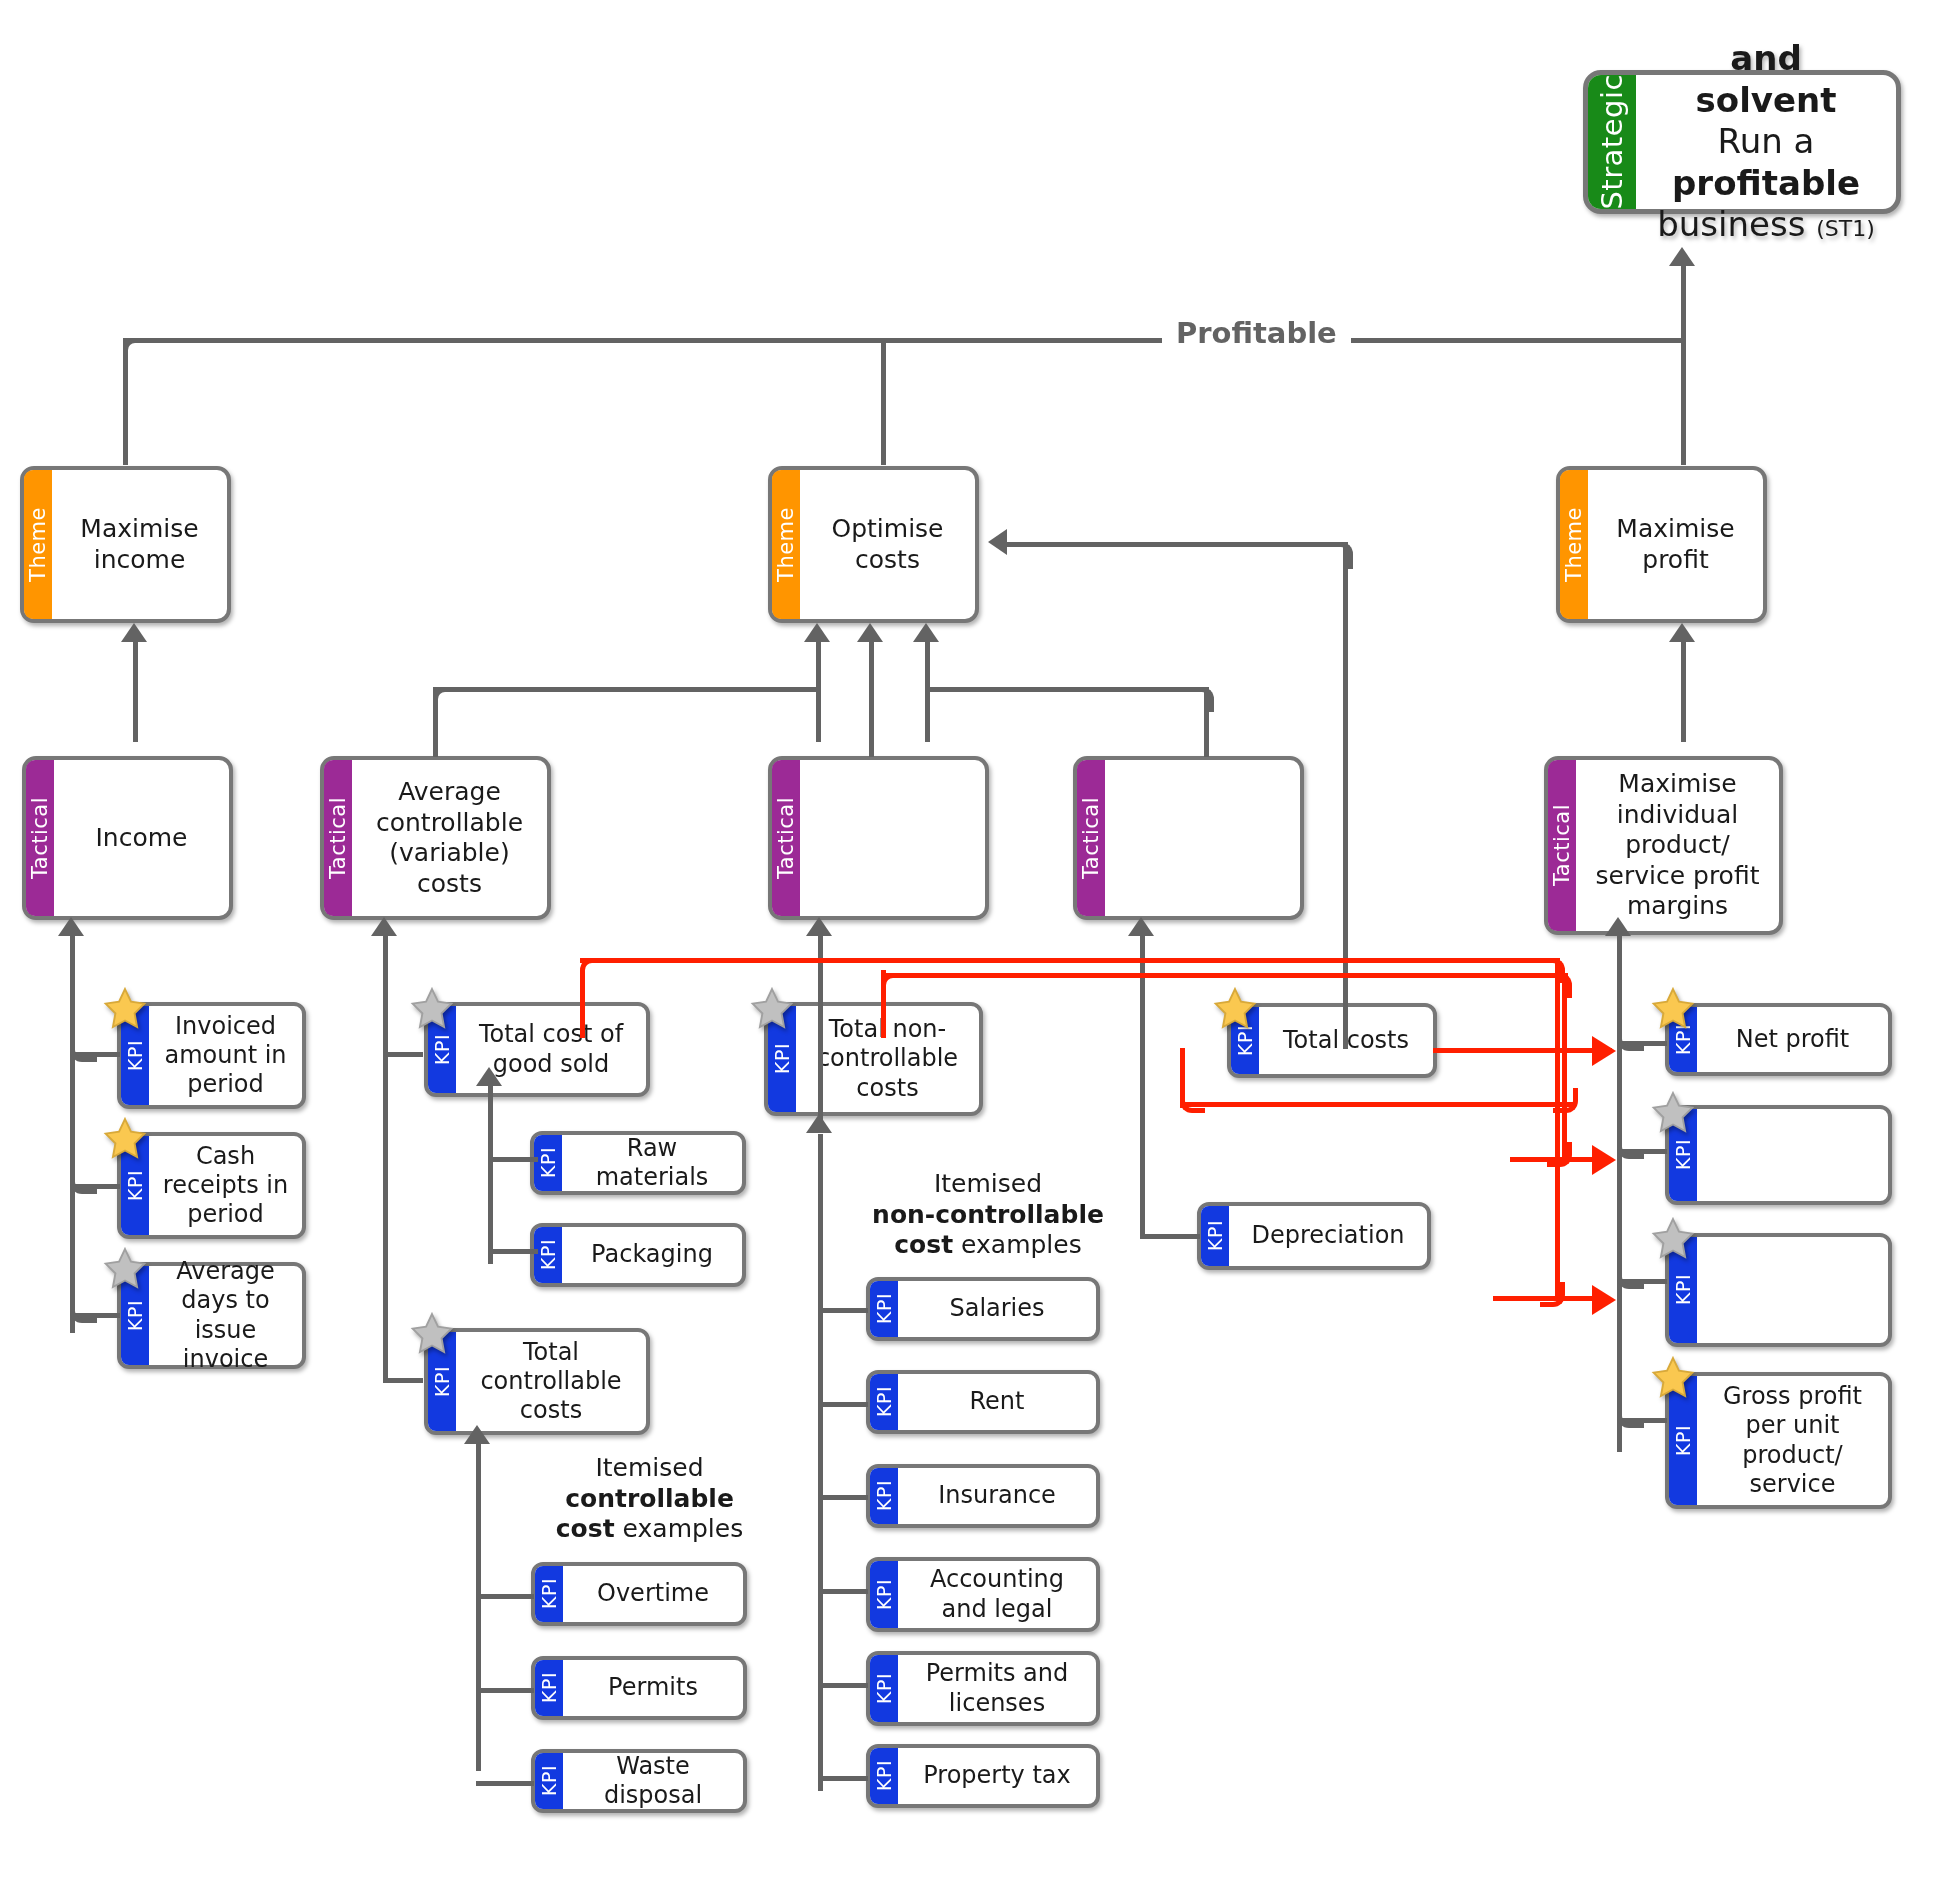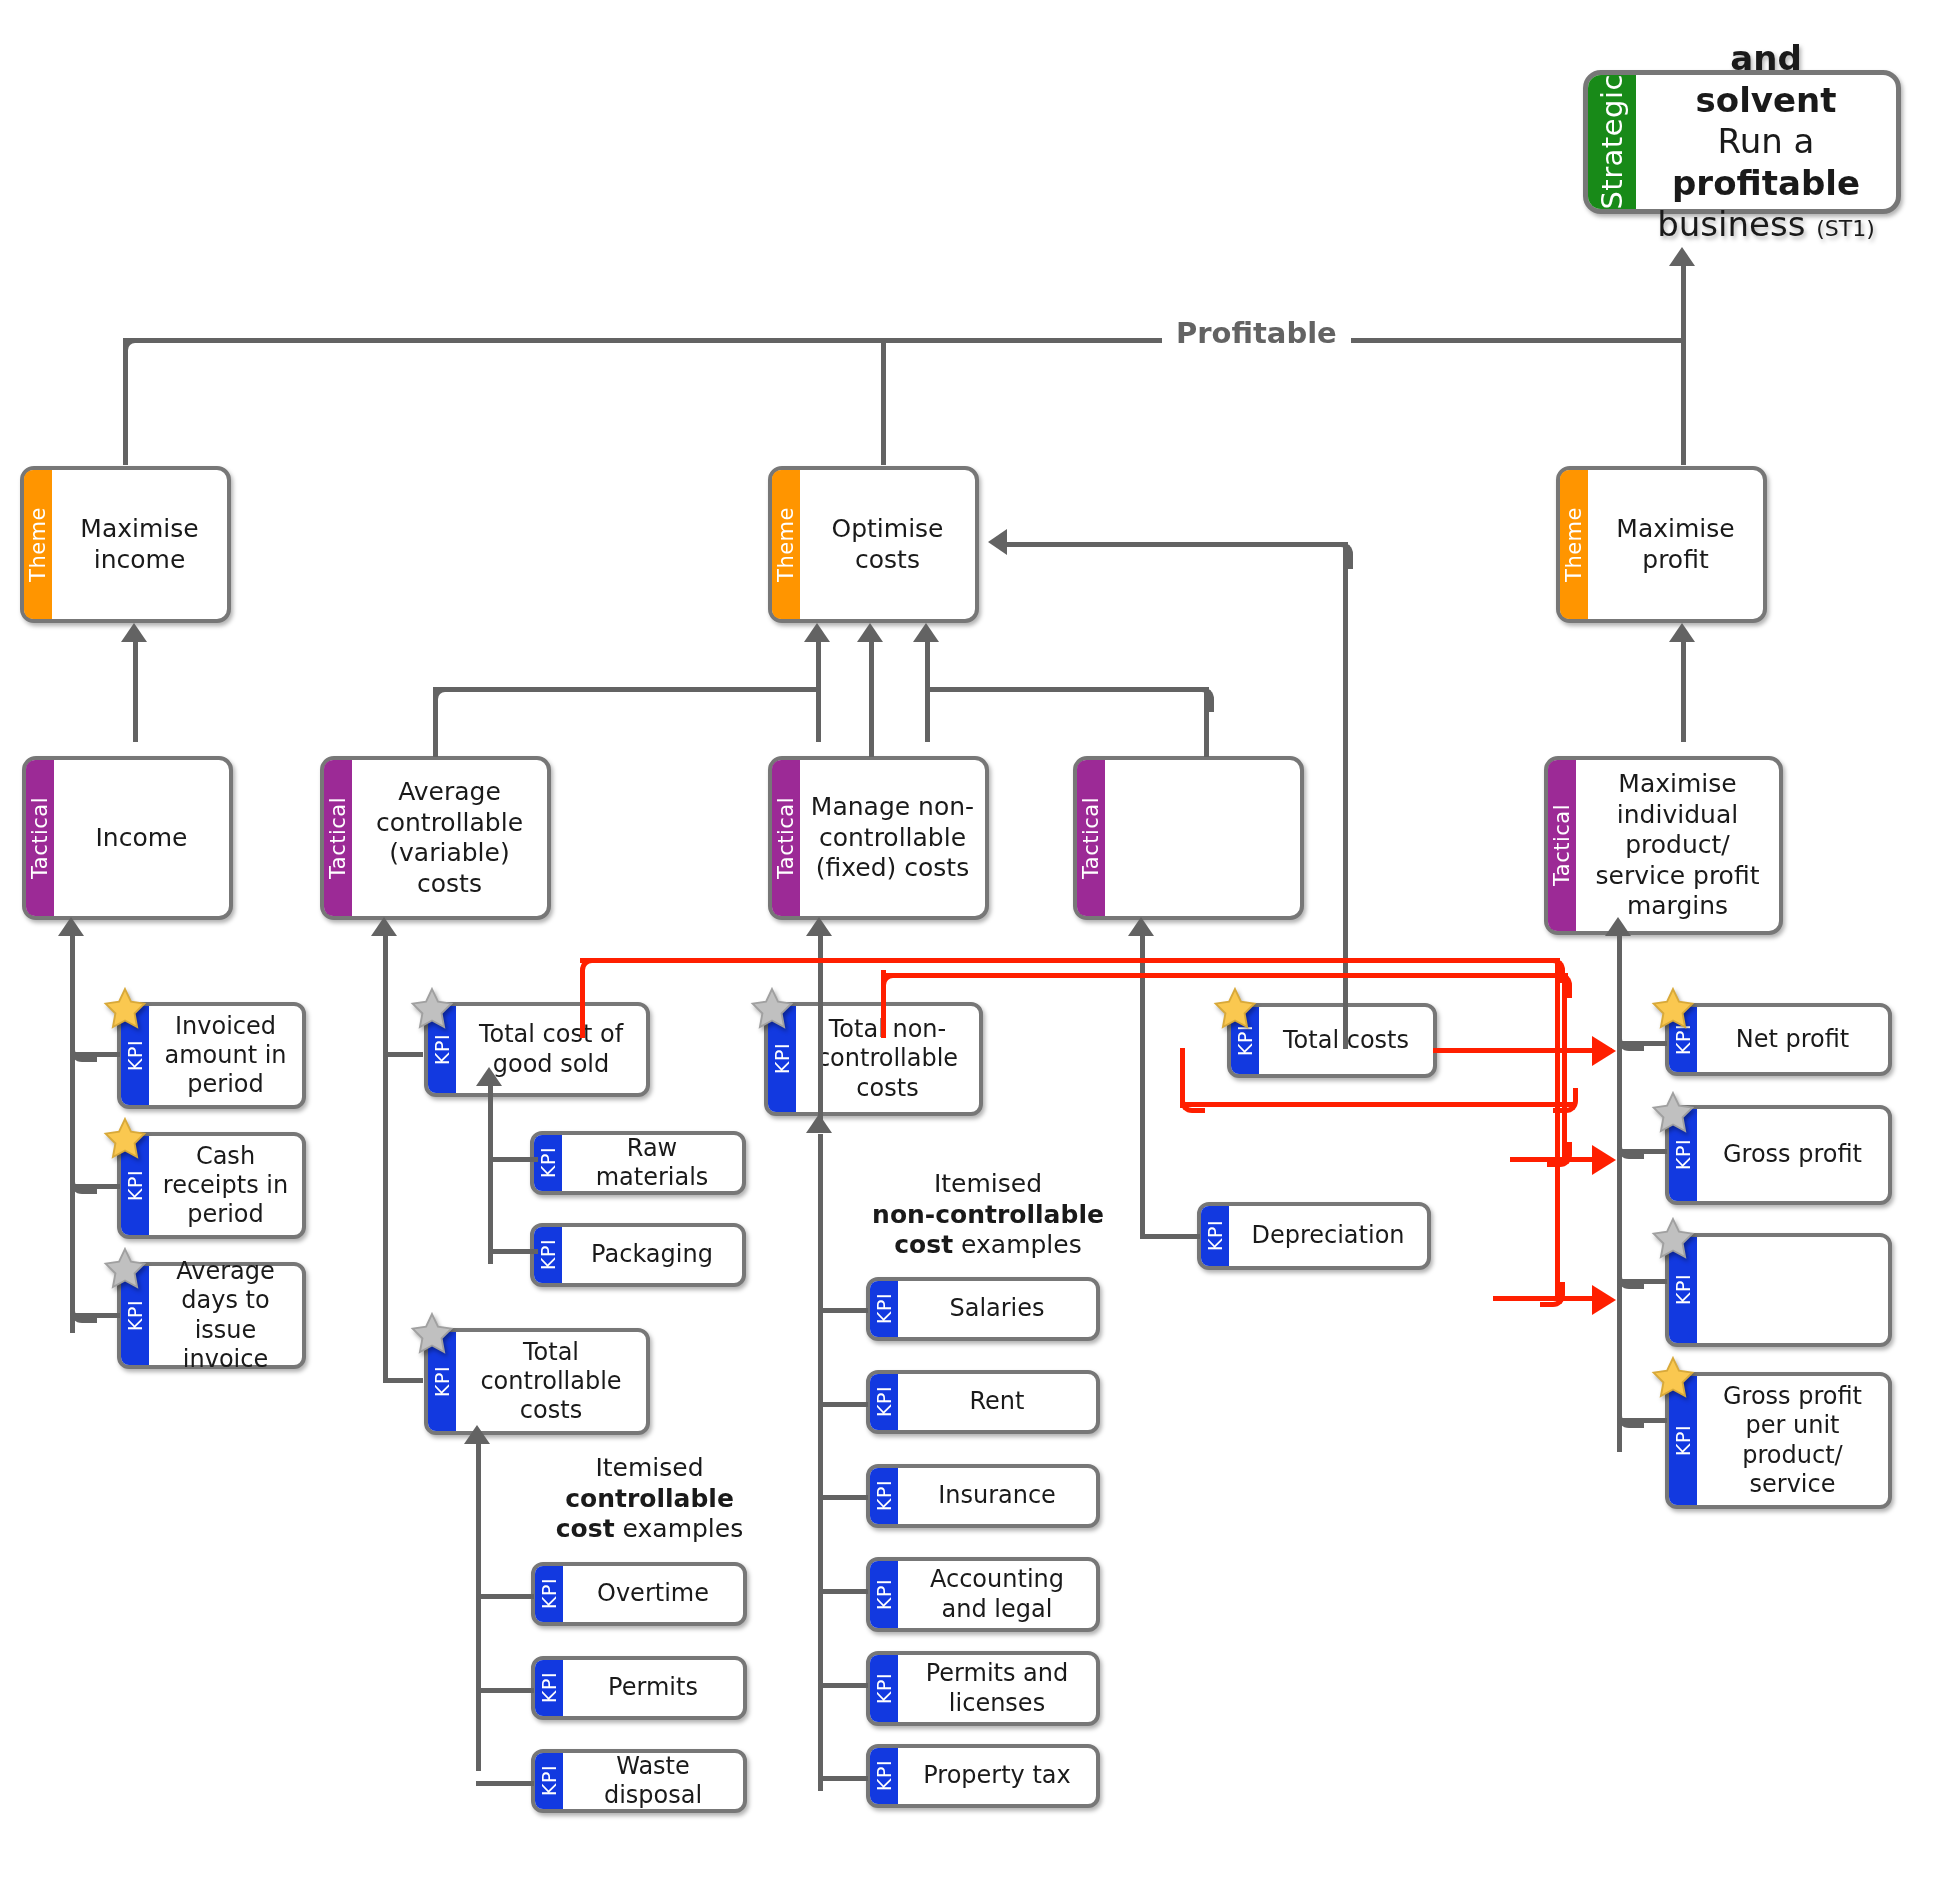--- a/index.html
+++ b/index.html
@@ -228,21 +228,20 @@
     <div class="tab">
         <span>Tactical</span>
       </div>
     <div class="body">Average controllable (variable) costs</div>
   </div>
 
   <div class="node n-tactical" style="left:768px;top:756px;width:221px;height:164px;">
     <div class="tab">
         <span>Tactical</span>
       </div>
-    <div class="body">Manage non-controllable (fixed) costs</div>
   </div>
 
   <div class="node n-tactical" style="left:1073px;top:756px;width:231px;height:164px;">
     <div class="tab">
         <span>Tactical</span>
       </div>
   </div>
 
   <div class="node n-tactical" style="left:1544px;top:756px;width:239px;height:179px;">
     <div class="tab">
@@ -420,21 +419,20 @@
     <div class="body">Net profit</div>
   </div>
 
   <svg class="star" viewBox="0 0 24 24" style="left:1650px;top:1090px;">
       <path d="M12 1.6l3.1 6.6 7 1-5.1 5.1 1.3 7.1L12 18l-6.3 3.4 1.3-7.1L1.9 9.2l7-1z" fill="#C0C0C0" stroke="#A0A0A0" stroke-width="1"></path>
     </svg>
   <div class="node n-kpi" style="left:1665px;top:1105px;width:227px;height:100px;">
     <div class="tab">
         <span>KPI</span>
       </div>
-    <div class="body">Gross profit</div>
   </div>
 
   <svg class="star" viewBox="0 0 24 24" style="left:1650px;top:1216px;">
       <path d="M12 1.6l3.1 6.6 7 1-5.1 5.1 1.3 7.1L12 18l-6.3 3.4 1.3-7.1L1.9 9.2l7-1z" fill="#C0C0C0" stroke="#A0A0A0" stroke-width="1"></path>
     </svg>
   <div class="node n-kpi" style="left:1665px;top:1233px;width:227px;height:114px;">
     <div class="tab">
         <span>KPI</span>
       </div>
   </div>

